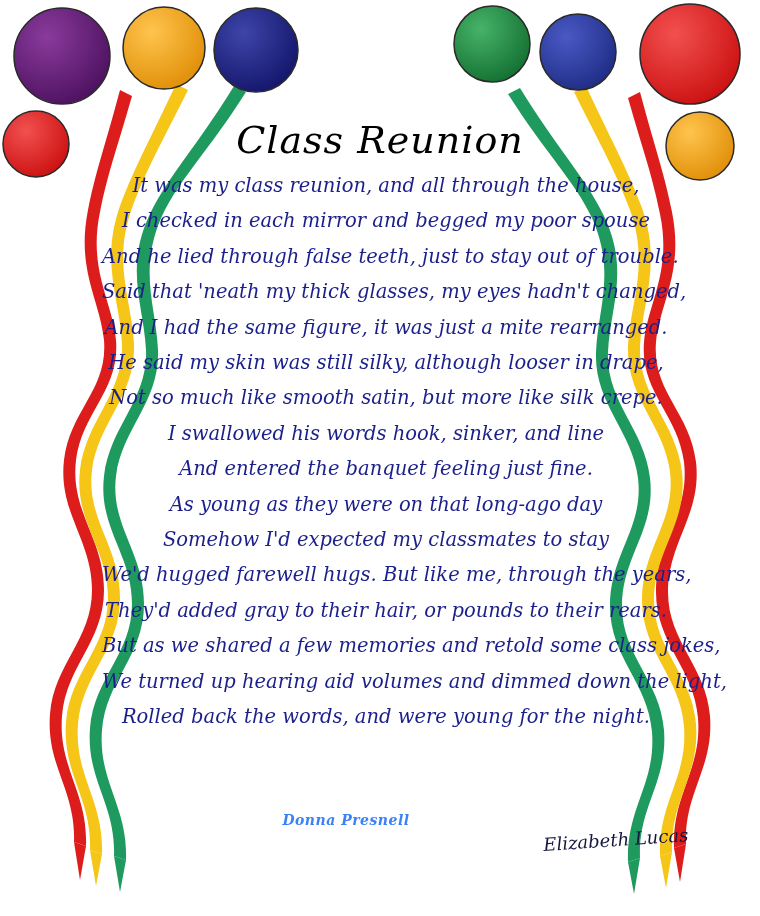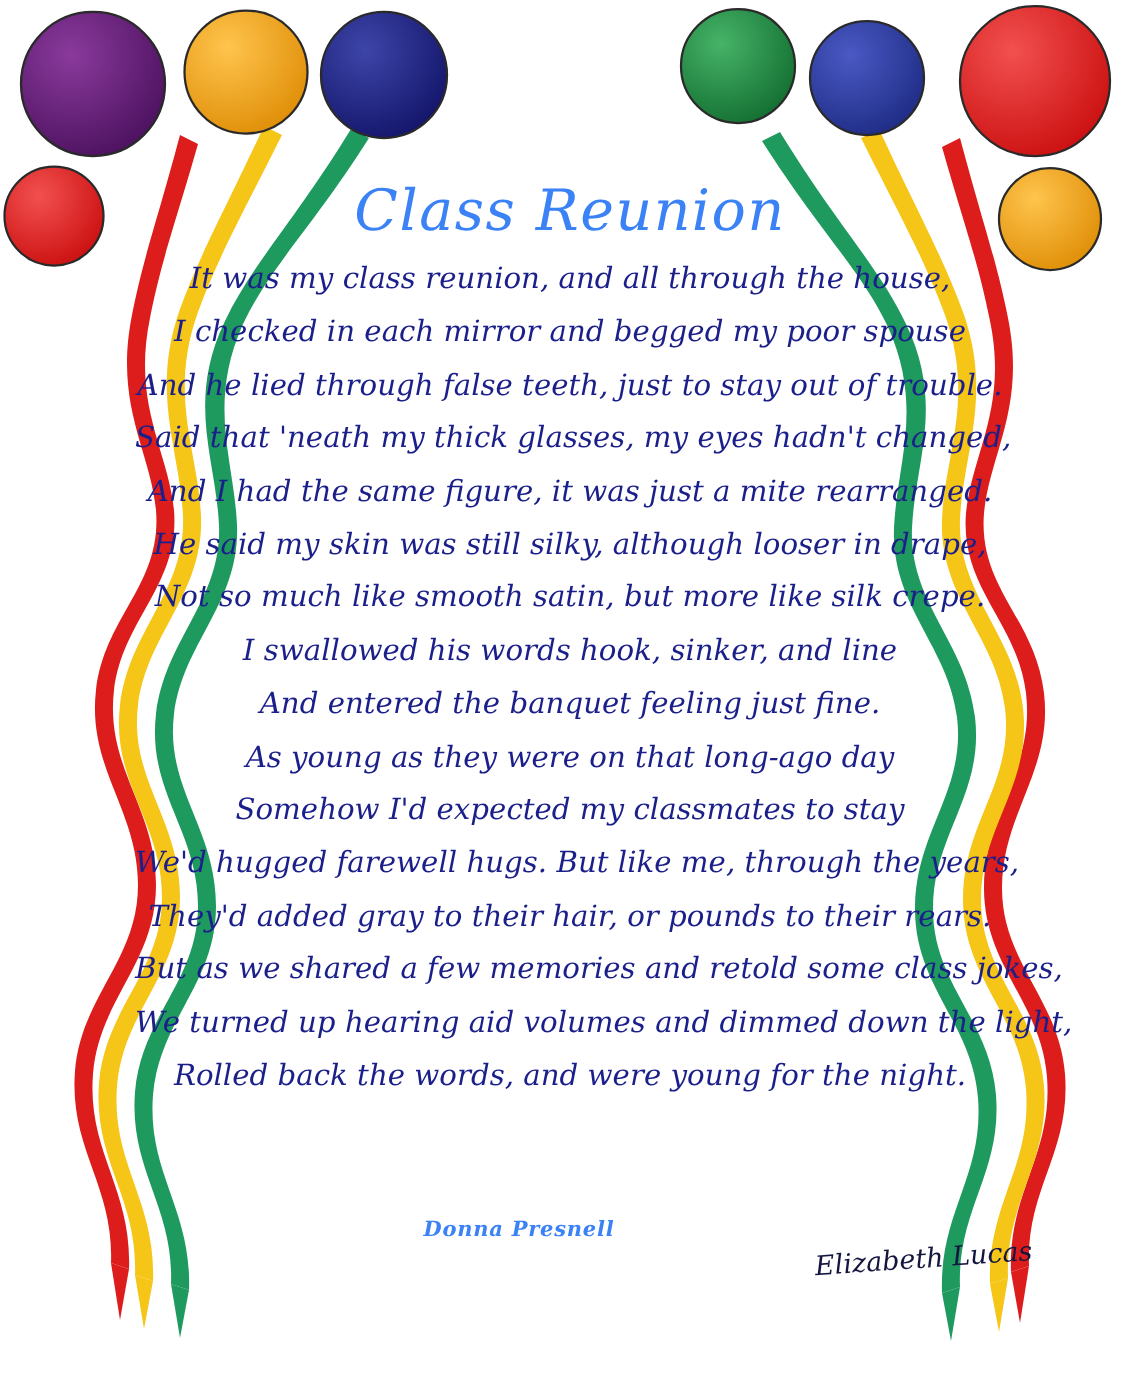--- a/index.html
+++ b/index.html
@@ -31,37 +31,38 @@
   #title {
     position: absolute;
     top: 118px;
     left: 0;
     width: 760px;
     text-align: center;
     font-family: "DejaVu Serif", serif;
     font-style: italic;
     font-size: 38px;
     letter-spacing: 1px;
-    color: #3b82f6;
+    color: #000000;
   }
   #poem {
     position: absolute;
     top: 168px;
     left: 90px;
     width: 580px;
     text-align: center;
     color: #1b1f8a;
     font-family: "DejaVu Serif", serif;
     font-style: italic;
     font-size: 19.5px;
     line-height: 35.4px;
     white-space: nowrap;
   }
   #poem .line {
     display: block;
+    margin-left: 12px;
   }
   #author {
     position: absolute;
     top: 812px;
     left: 0;
     width: 692px;
     text-align: center;
     color: #3b82f6;
     font-family: "DejaVu Serif", serif;
     font-style: italic;

